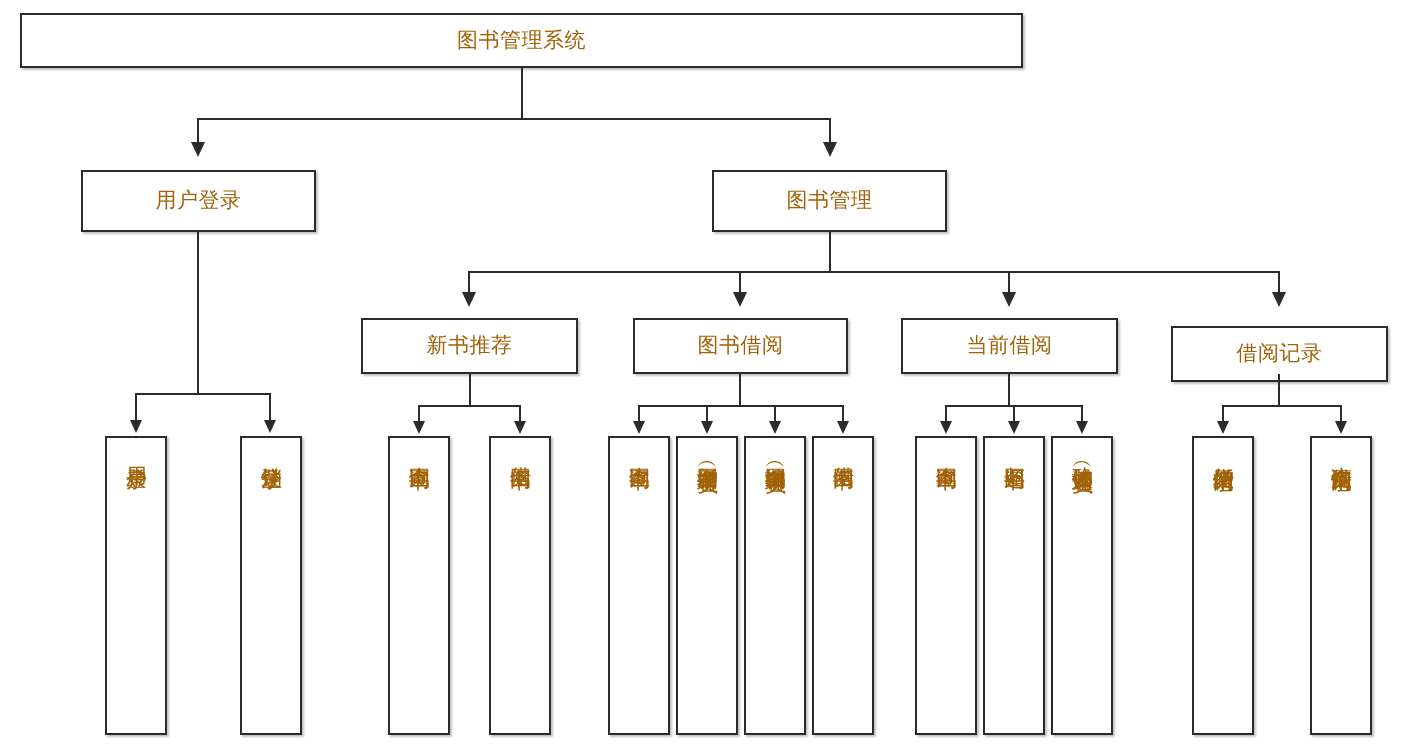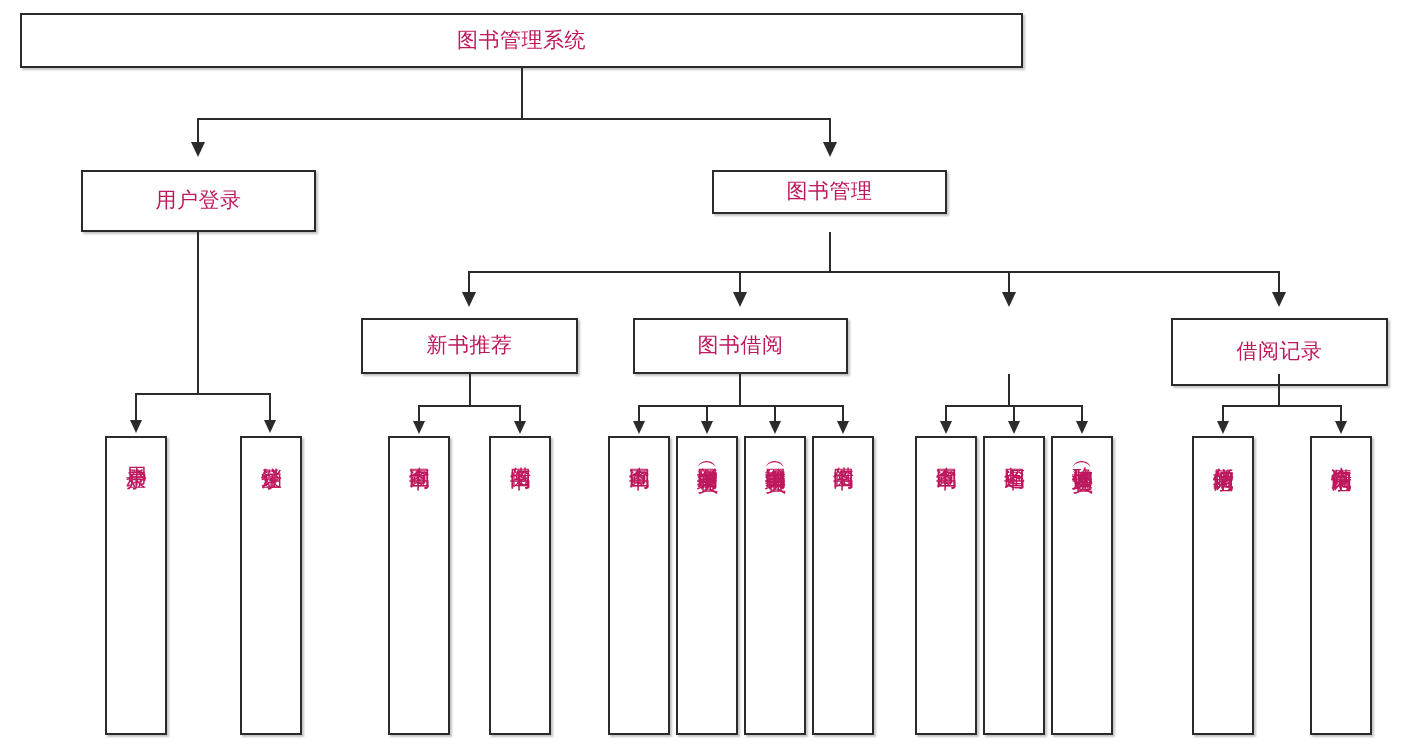--- a/index.html
+++ b/index.html
@@ -19,21 +19,21 @@
   
   .node{
     position:absolute;
     box-sizing:border-box;
     background:#ffffff;
     border:2px solid #2b2b2b;
     box-shadow:2px 2px 2px rgba(120,120,120,.45);
     display:flex;
     align-items:center;
     justify-content:center;
-    color:#be185d;
+    color:#a16207;
     text-align:center;
   }
   .node.h{
     font-size:21px;
     letter-spacing:.5px;
     line-height:1.2;
   }
   
   .node.v{
     align-items:flex-start;
@@ -96,21 +96,21 @@
   <div class="ln h" style="left:197px;top:118px;width:634px;height:2px;"></div>
 
   <div class="ln v" style="left:197px;top:118px;width:2px;height:27px;"></div>
   <div class="arrow" style="left:191px;top:142px;"></div>
   <div class="ln v" style="left:829px;top:118px;width:2px;height:27px;"></div>
   <div class="arrow" style="left:823px;top:142px;"></div>
 
   <div class="node h" style="left:81px;top:170px;width:235px;height:62px;">
     <span>用户登录</span>
   </div>
-  <div class="node h" style="left:712px;top:170px;width:235px;height:44px;">
+  <div class="node h" style="left:712px;top:170px;width:235px;height:62px;">
     <span>图书管理</span>
   </div>
 
   <div class="ln v" style="left:197px;top:232px;width:2px;height:162px;"></div>
   <div class="ln h" style="left:135px;top:393px;width:136px;height:2px;"></div>
   <div class="ln v" style="left:135px;top:393px;width:2px;height:29px;"></div>
   <div class="arrow sm" style="left:130px;top:420px;"></div>
   <div class="ln v" style="left:269px;top:393px;width:2px;height:29px;"></div>
   <div class="arrow sm" style="left:264px;top:420px;"></div>
 
@@ -124,21 +124,24 @@
   <div class="arrow" style="left:1002px;top:292px;"></div>
   <div class="ln v" style="left:1278px;top:271px;width:2px;height:23px;"></div>
   <div class="arrow" style="left:1272px;top:292px;"></div>
 
   <div class="node h" style="left:633px;top:318px;width:215px;height:56px;">
     <span>图书借阅</span>
   </div>
   <div class="node h" style="left:361px;top:318px;width:217px;height:56px;">
     <span>新书推荐</span>
   </div>
-  <div class="node h" style="left:1171px;top:318px;width:217px;height:68px;">
+  <div class="node h" style="left:901px;top:318px;width:217px;height:56px;">
+    <span>当前借阅</span>
+  </div>
+  <div class="node h" style="left:1171px;top:326px;width:217px;height:56px;">
     <span>借阅记录</span>
   </div>
 
   <div class="ln v" style="left:469px;top:374px;width:2px;height:32px;"></div>
   <div class="ln h" style="left:418px;top:405px;width:103px;height:2px;"></div>
   <div class="ln v" style="left:418px;top:405px;width:2px;height:18px;"></div>
   <div class="arrow sm" style="left:413px;top:421px;"></div>
   <div class="ln v" style="left:519px;top:405px;width:2px;height:18px;"></div>
   <div class="arrow sm" style="left:514px;top:421px;"></div>
 

